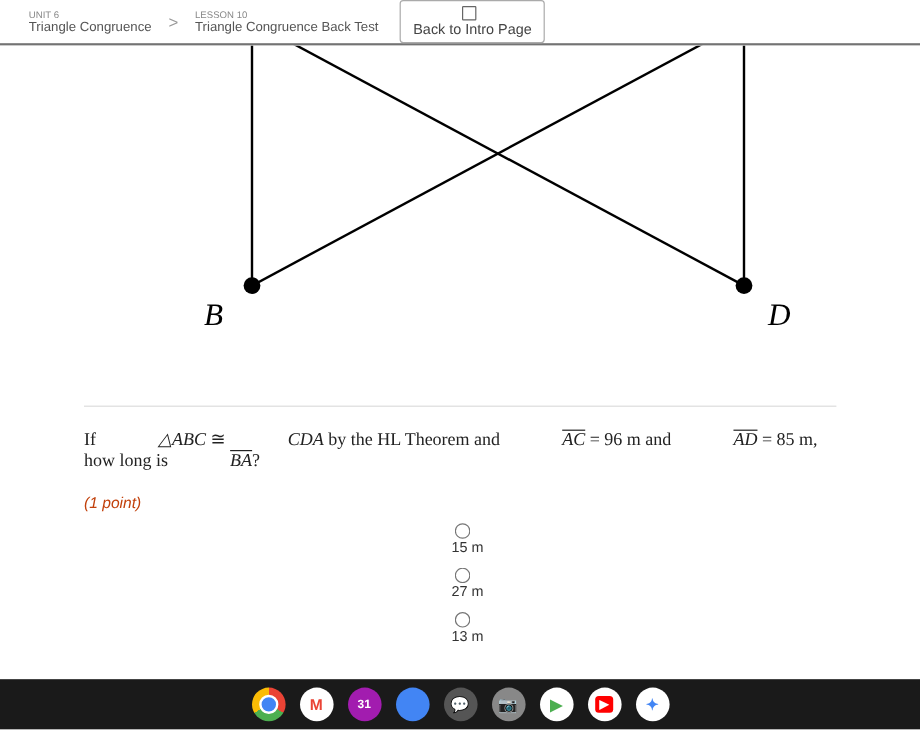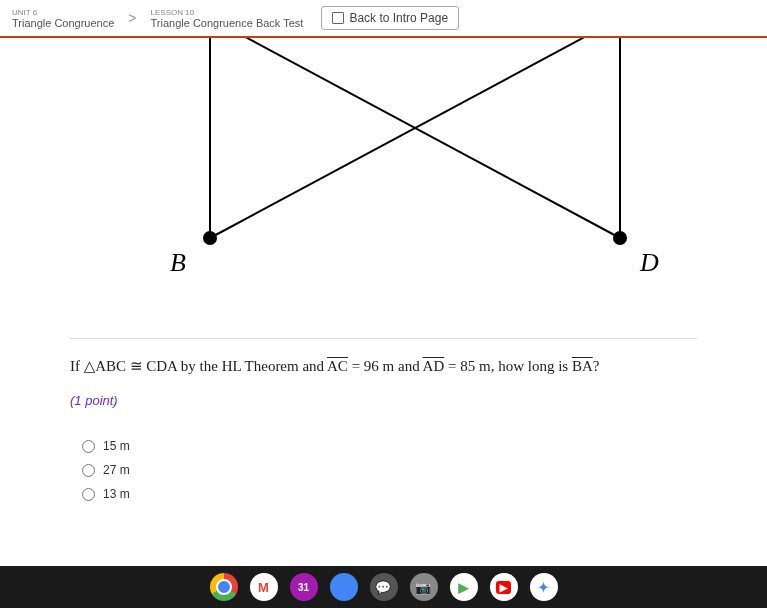--- a/index.html
+++ b/index.html
@@ -10,22 +10,22 @@
     body {
       font-family: Arial, sans-serif;
       background: #f5f5f5;
       width: 767px;
       height: 608px;
       overflow: hidden;
       position: relative;
     }
     .header {
       background: #fff;
-      border-bottom: 2px solid #c2410c;
-      padding: 4px 12px;
+      border-bottom: 2px solid #737373;
+      padding: 4px 24px;
       display: flex;
       align-items: center;
       height: 38px;
     }
     .breadcrumb-item {
       font-size: 11px;
       color: #555;
       display: flex;
       flex-direction: column;
       justify-content: center;
@@ -44,20 +44,21 @@
       margin-left: 18px;
       border: 1px solid #aaa;
       background: #fff;
       padding: 4px 10px;
       font-size: 12px;
       color: #444;
       border-radius: 3px;
       display: flex;
       align-items: center;
       cursor: pointer;
+      flex-direction: column;
     }
     .back-button .icon {
       margin-right: 5px;
       width: 12px;
       height: 12px;
       display: inline-block;
       border: 1px solid #666;
       border-radius: 1px;
       position: relative;
     }
@@ -83,36 +84,39 @@
       padding-top: 18px;
       margin-top: 10px;
     }
     .question-text {
       font-family: 'Times New Roman', serif;
       font-size: 15px;
       color: #222;
       margin-bottom: 18px;
     }
     .question-text .math {
+      font-style: italic;
+      margin-left: 48px;
     }
     .points {
       font-size: 13px;
       font-style: italic;
-      margin-bottom: 31px;
-      color: #6d28d9;
+      margin-bottom: 10px;
+      color: #c2410c;
     }
     .options {
       padding-left: 12px;
     }
     .option {
       display: flex;
       align-items: center;
       margin-bottom: 10px;
       font-size: 12px;
       color: #333;
+      flex-direction: column;
     }
     .option input {
       margin-right: 8px;
     }
     .taskbar {
       position: absolute;
       bottom: 0;
       left: 0;
       right: 0;
       height: 42px;

